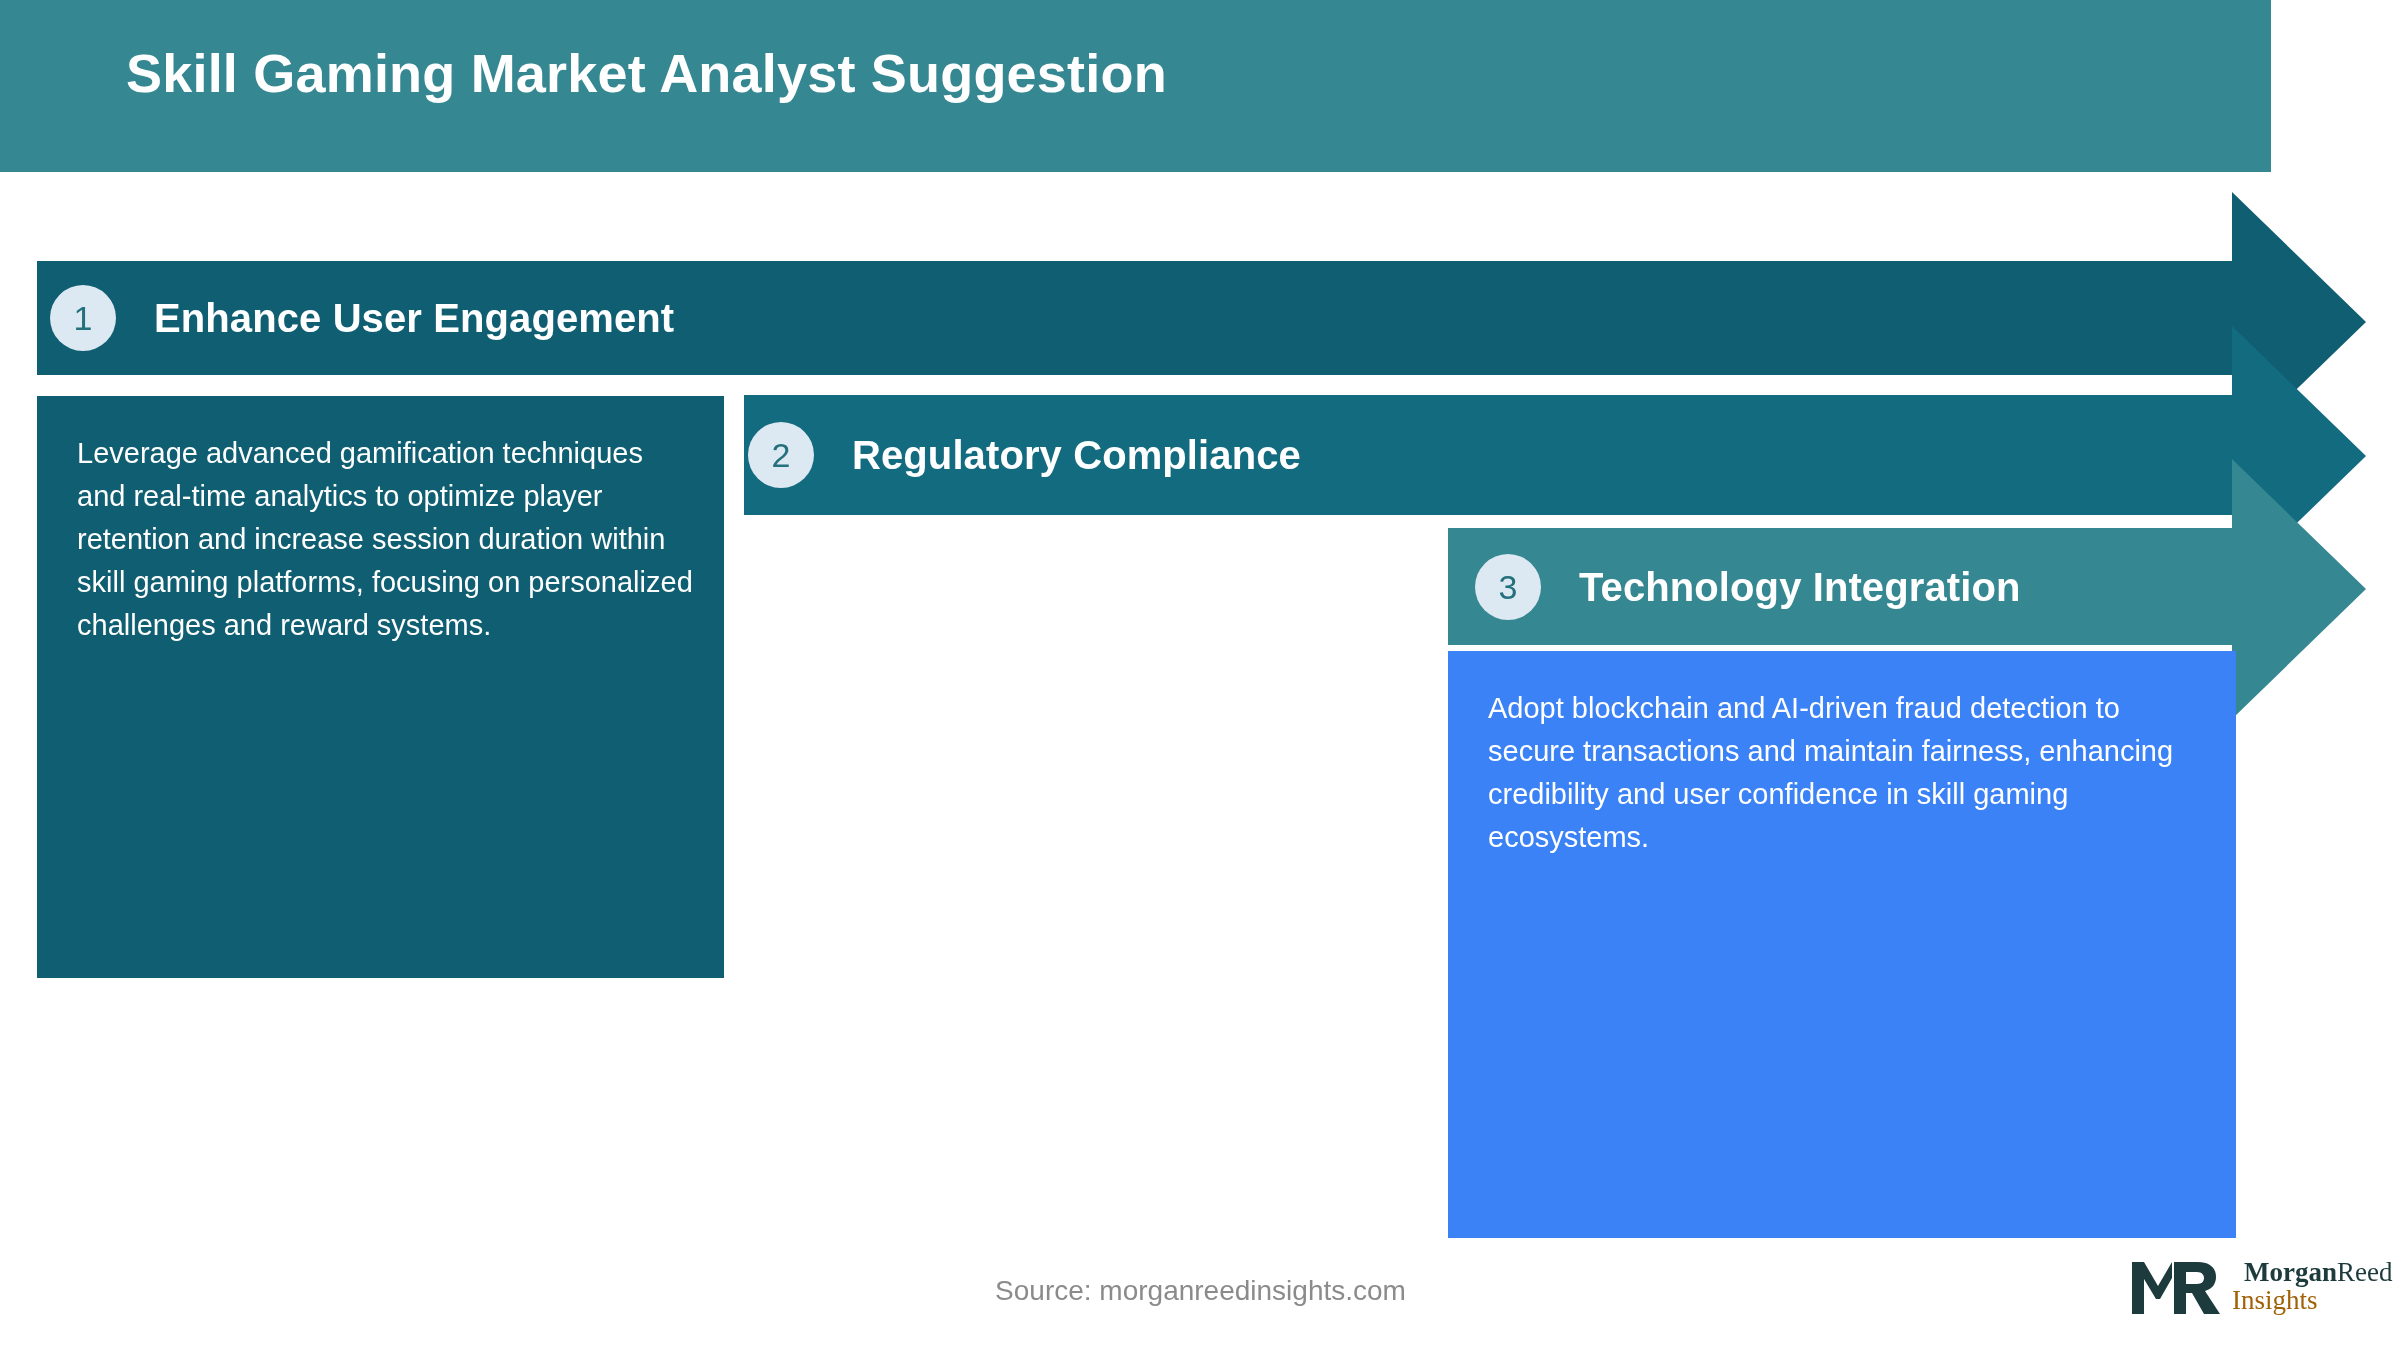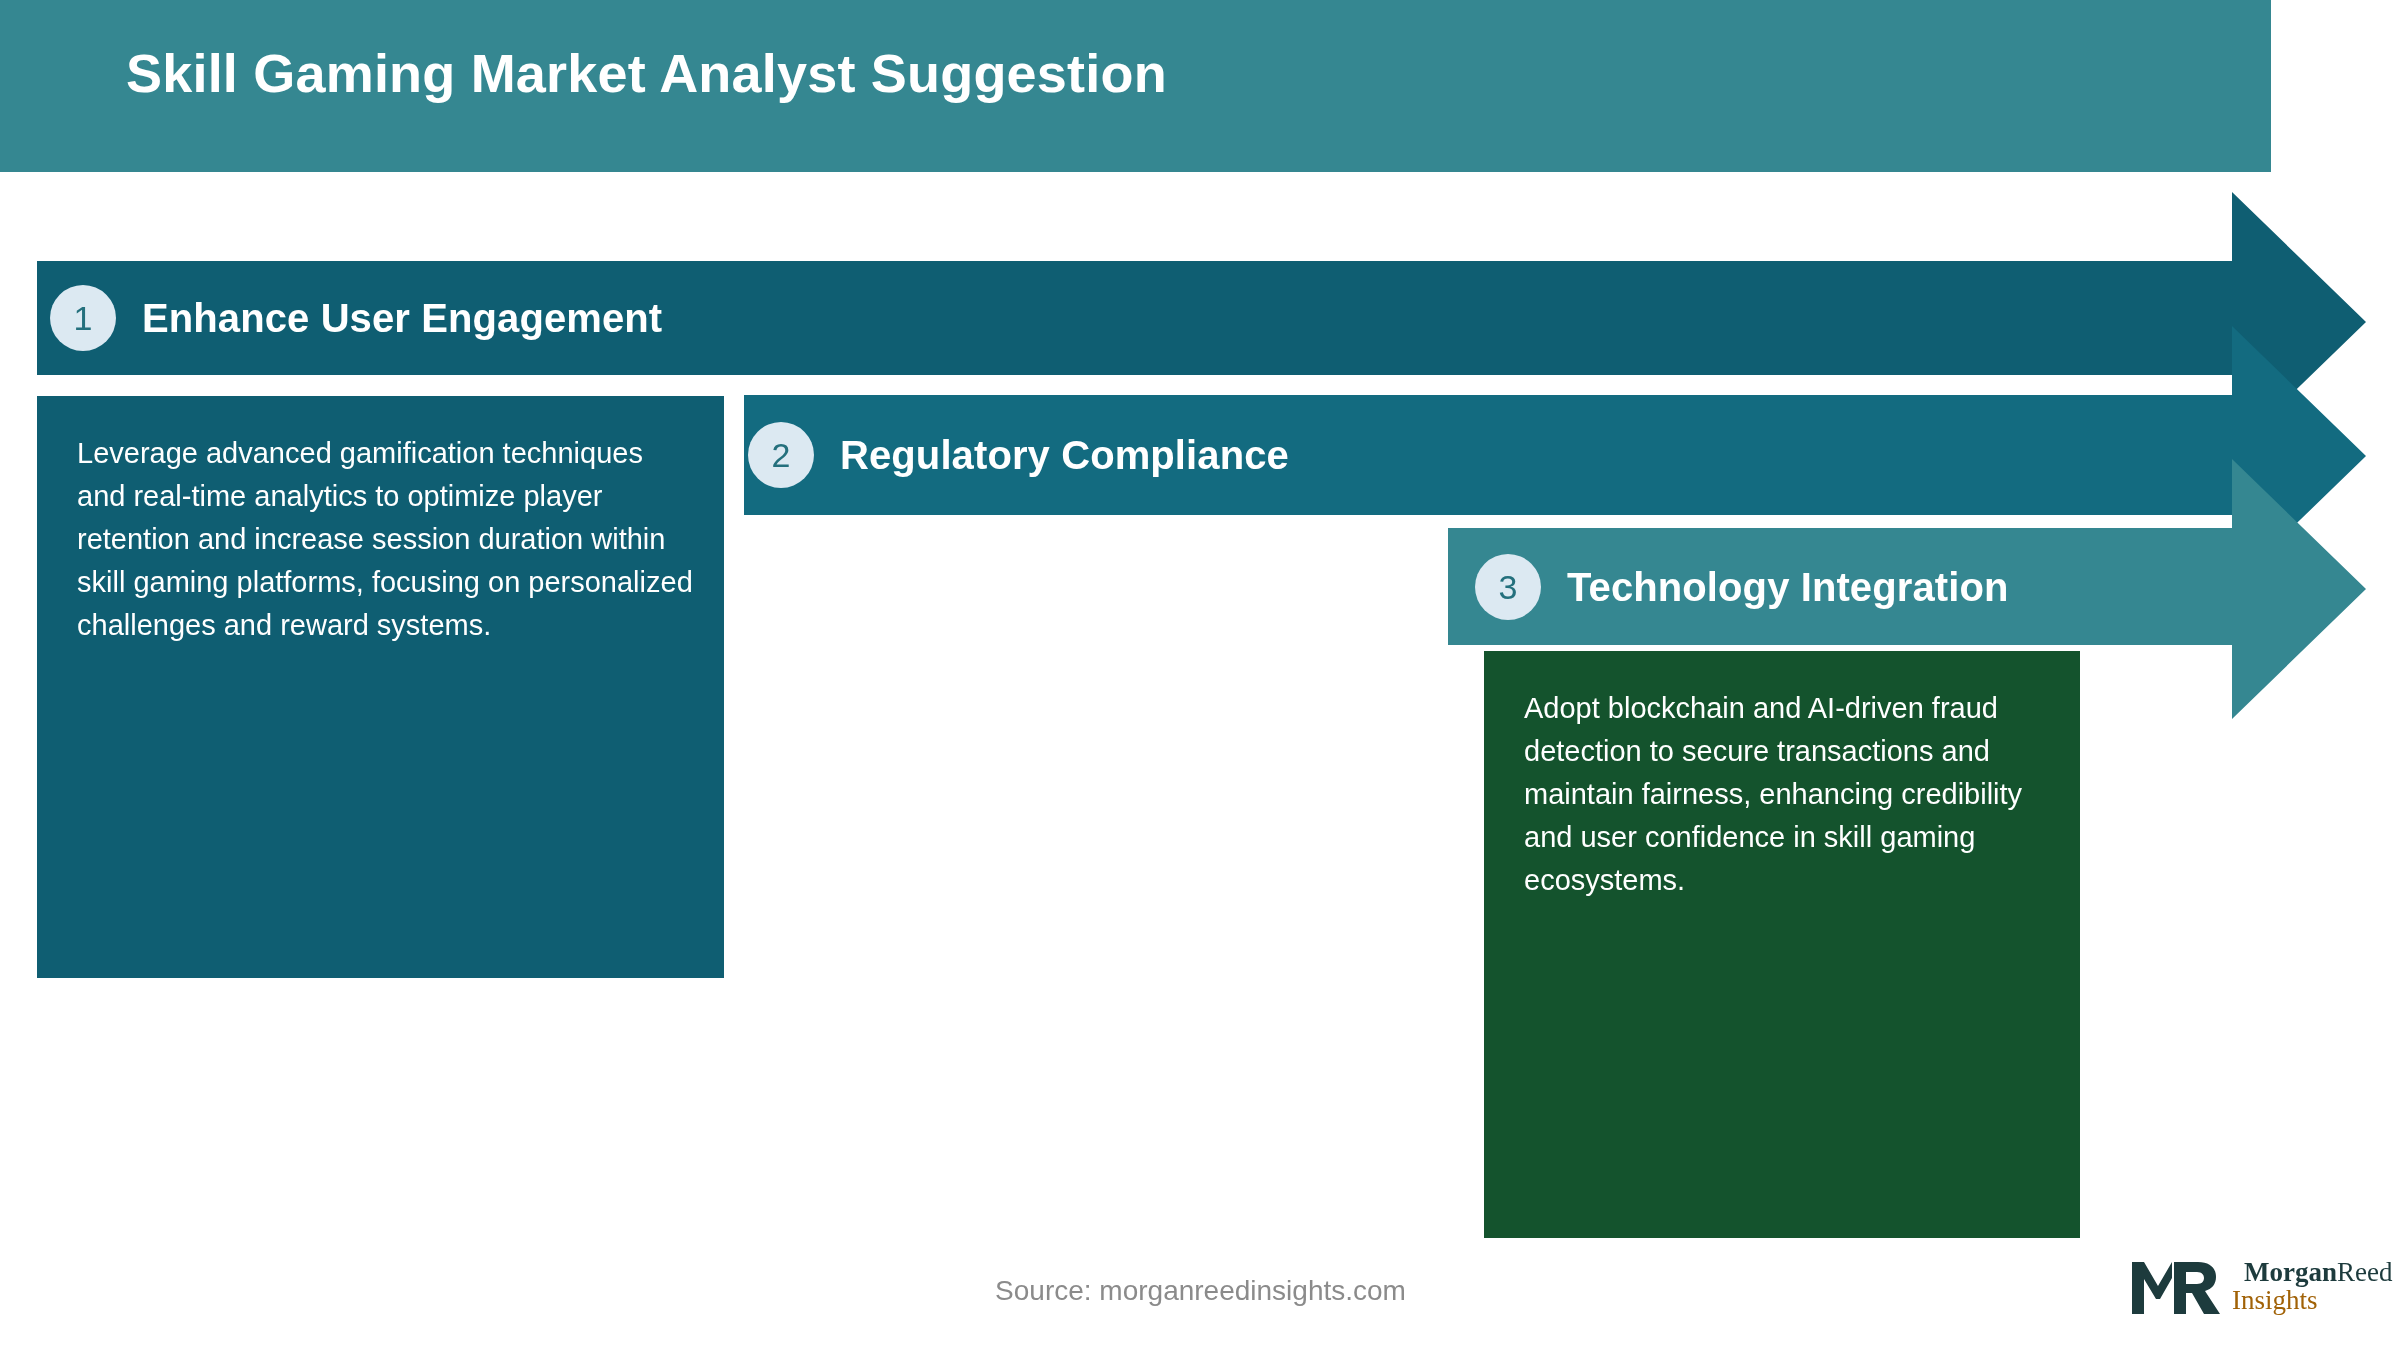--- a/index.html
+++ b/index.html
@@ -61,21 +61,21 @@
     background: #dce9f2;
     display: flex;
     align-items: center;
     justify-content: center;
     font-size: 34px;
     font-weight: 500;
     color: #24707d;
     flex: 0 0 auto;
   }
   .band-title {
-    margin-left: 26px;
+    margin-left: 38px;
     font-size: 40px;
     font-weight: bold;
     color: #ffffff;
     white-space: nowrap;
     letter-spacing: 0.1px;
   }
 
   #band-text-1 { left: 50px; top: 318px; }
   #band-text-2 { left: 748px; top: 455px; }
   #band-text-3 { left: 1475px; top: 587px; }
@@ -93,23 +93,22 @@
     width: 687px; height: 582px;
     background: #0f5e72;
   }
   #card-2 {
     left: 744px; top: 521px;
     width: 688px; height: 588px;
     background: #136b80;
   }
   #card-3 {
     left: 1448px; top: 651px;
-    width: 596px; height: 587px;
-    background: #14532d;
-    margin-left: 36px;
+    width: 788px; height: 587px;
+    background: #3b82f6;
   }
 
   
   #source-text {
     position: absolute;
     left: 0;
     top: 1275px;
     width: 2401px;
     text-align: center;
     font-size: 28px;

